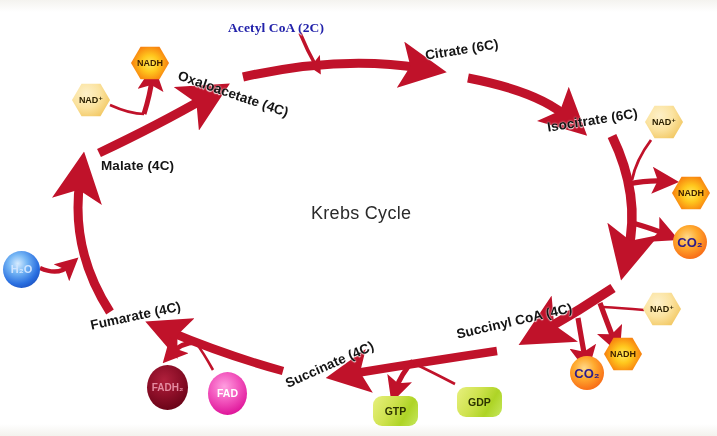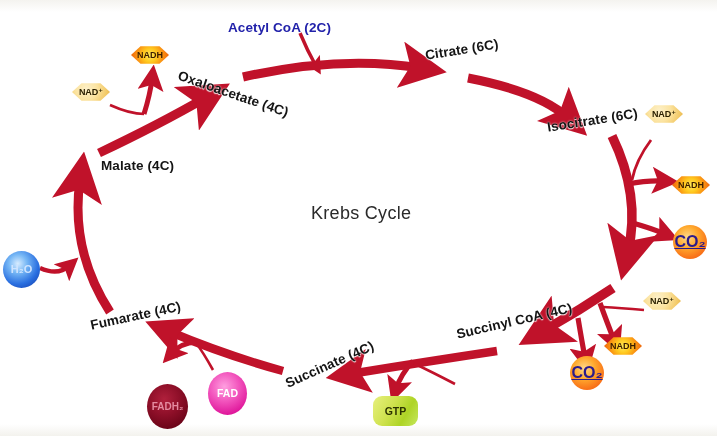--- a/index.html
+++ b/index.html
@@ -24,55 +24,55 @@
 
   .lbl{
     position:absolute;
     white-space:nowrap;
     color:#141414;
     font-weight:bold;
     font-size:13.5px;
     letter-spacing:.1px;
     text-shadow:0 1px 1px rgba(255,255,255,.95),0 0 2px rgba(255,255,255,.9);
   }
-  .lbl.blue{color:#2222aa;}
+  .lbl.blue{color:#2222aa;font-family:Liberation Serif, serif;}
   .title{
     position:absolute;
     color:#2a2a2a;
     font-weight:normal;
     font-size:18px;
     letter-spacing:.3px;
   }
 
   
   .mol{
     position:absolute;
     display:flex;align-items:center;justify-content:center;
     font-weight:bold;
     color:#1a1a1a;
     user-select:none;
   }
   .mol span{position:relative;z-index:2;line-height:1;}
 
   .hex{
-    width:38px;height:18px;font-size:9.5px;
+    width:38px;height:34px;font-size:9.5px;
     clip-path:polygon(25% 2%,75% 2%,100% 50%,75% 98%,25% 98%,0% 50%);
   }
   .hex.nadplus{
     background:radial-gradient(circle at 38% 32%,#fdf0c8 0%,#fbe3a0 42%,#f2c864 78%,#e2ad46 100%);
     color:#2b2000;font-size:9px;align-items:center;
   }
   .hex.nadh{
     background:radial-gradient(circle at 50% 52%,#ffe95c 0%,#ffc81e 32%,#f98a10 66%,#e8560d 100%);
     color:#3b1d00;font-size:9px;
   }
   .co2{
-    width:34px;height:34px;font-size:16px;
+    width:34px;height:34px;font-size:13px;
     background:radial-gradient(circle at 42% 36%,#ffd98a 0%,#ffaa2e 36%,#f9741a 70%,#ee5a12 100%);
-    color:#2b1b8c;border-radius:50%;text-decoration:underline;
+    color:#2b1b8c;border-radius:50%;
   }
   .h2o{
     width:37px;height:37px;font-size:11px;border-radius:50%;
     background:radial-gradient(circle at 40% 34%,#d8ecff 0%,#76b7f5 28%,#2a6fe0 62%,#1746b4 88%,#bcd8f7 100%);
     color:#cfe4ff;
   }
   .fadh2{
     width:41px;height:45px;border-radius:50%;font-size:10px;
     background:radial-gradient(circle at 42% 34%,#b0203c 0%,#8d0f28 42%,#6b0418 78%,#4e0010 100%);
     color:#e48ba0;
@@ -199,22 +199,25 @@
   </div>
 
   <div class="mol co2" style="left:570px;top:356px;">
     <span>CO₂</span>
   </div>
 
   <div class="mol gnuc" style="left:373px;top:396px;">
     <span>GTP</span>
   </div>
 
-
-  <div class="mol fadh2" style="left:147px;top:384px;">
+  <div class="mol gnuc" style="left:457px;top:387px;">
+    <span>GDP</span>
+  </div>
+
+  <div class="mol fadh2" style="left:147px;top:365px;">
     <span>FADH₂</span>
   </div>
 
   <div class="mol h2o" style="left:3px;top:251px;">
     <span>H₂O</span>
   </div>
 
   <div class="mol fad" style="left:208px;top:372px;">
     <span>FAD</span>
   </div>

